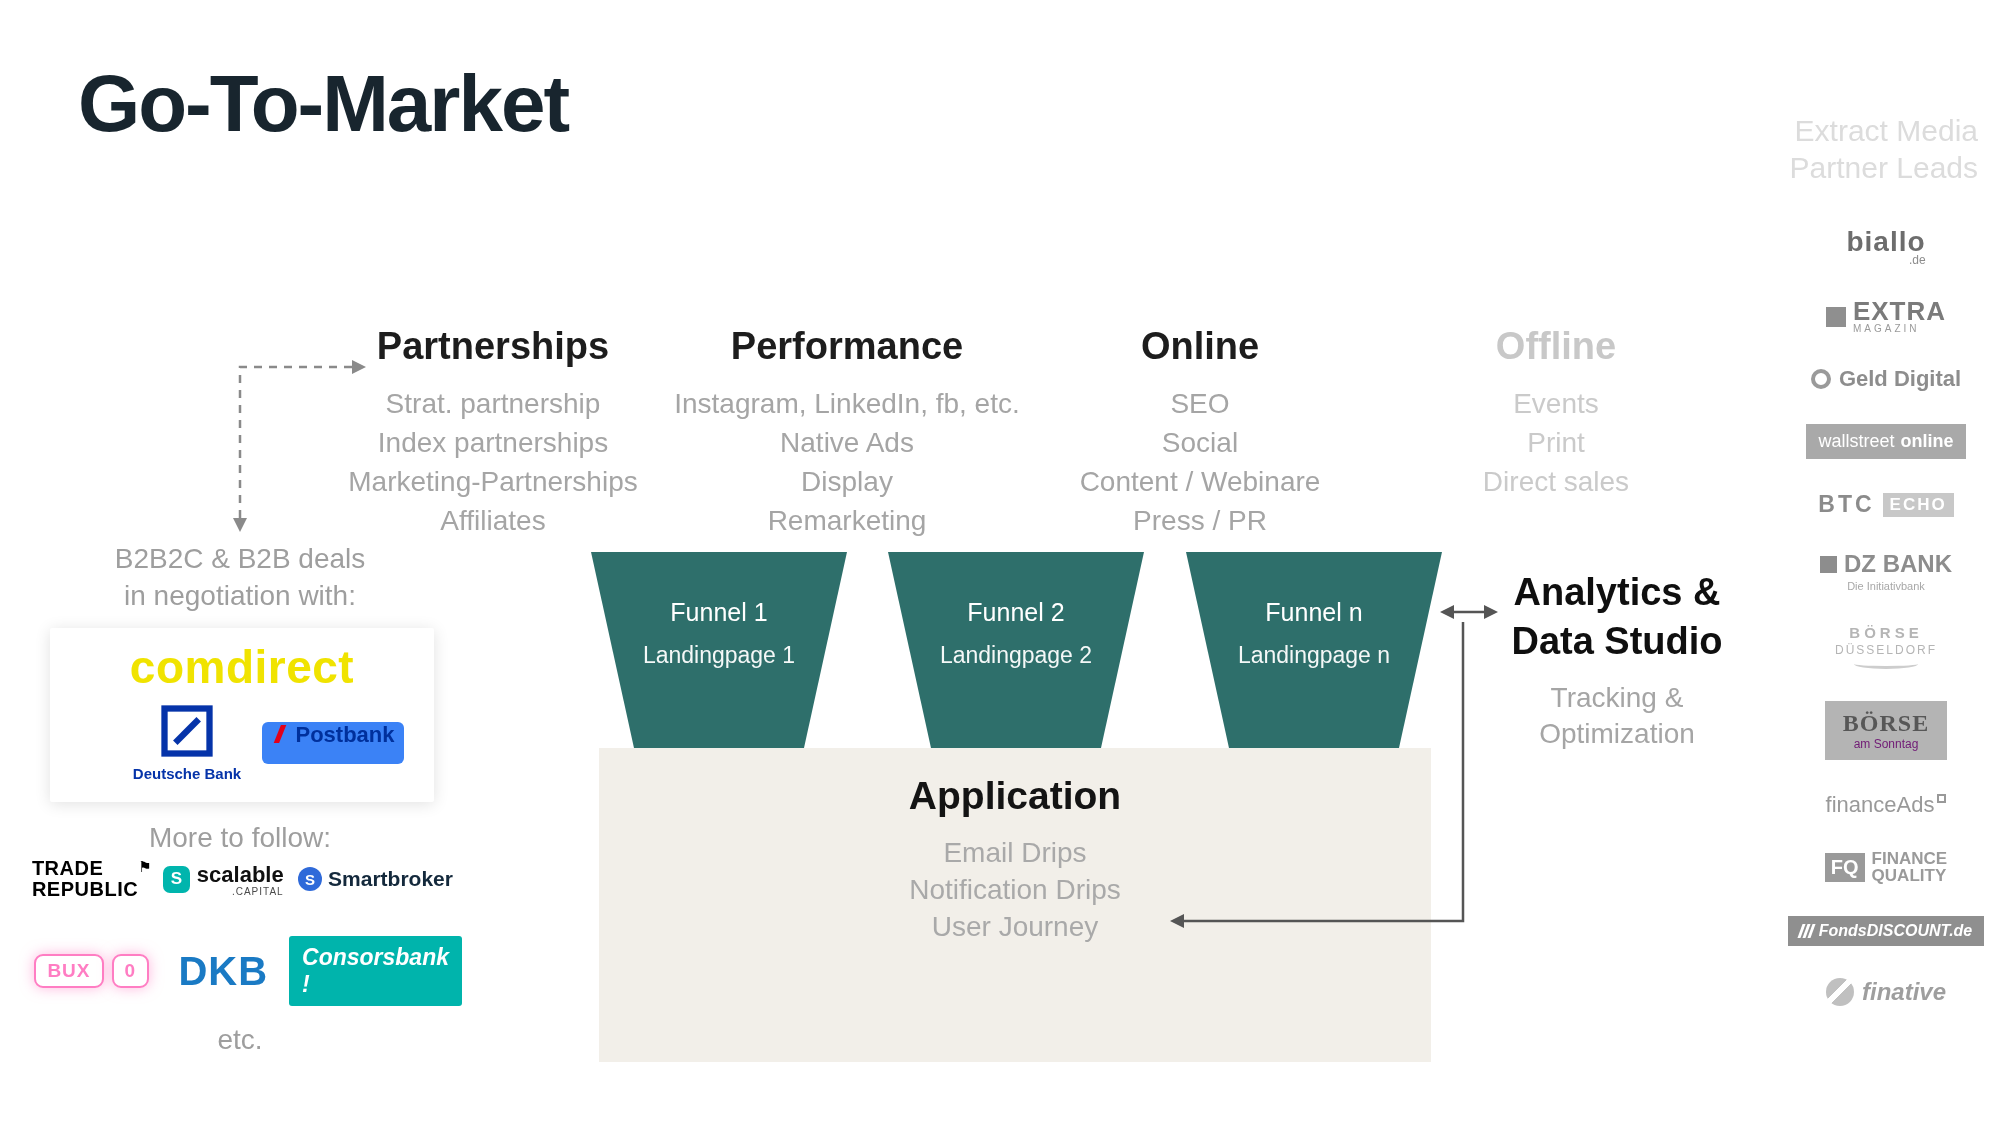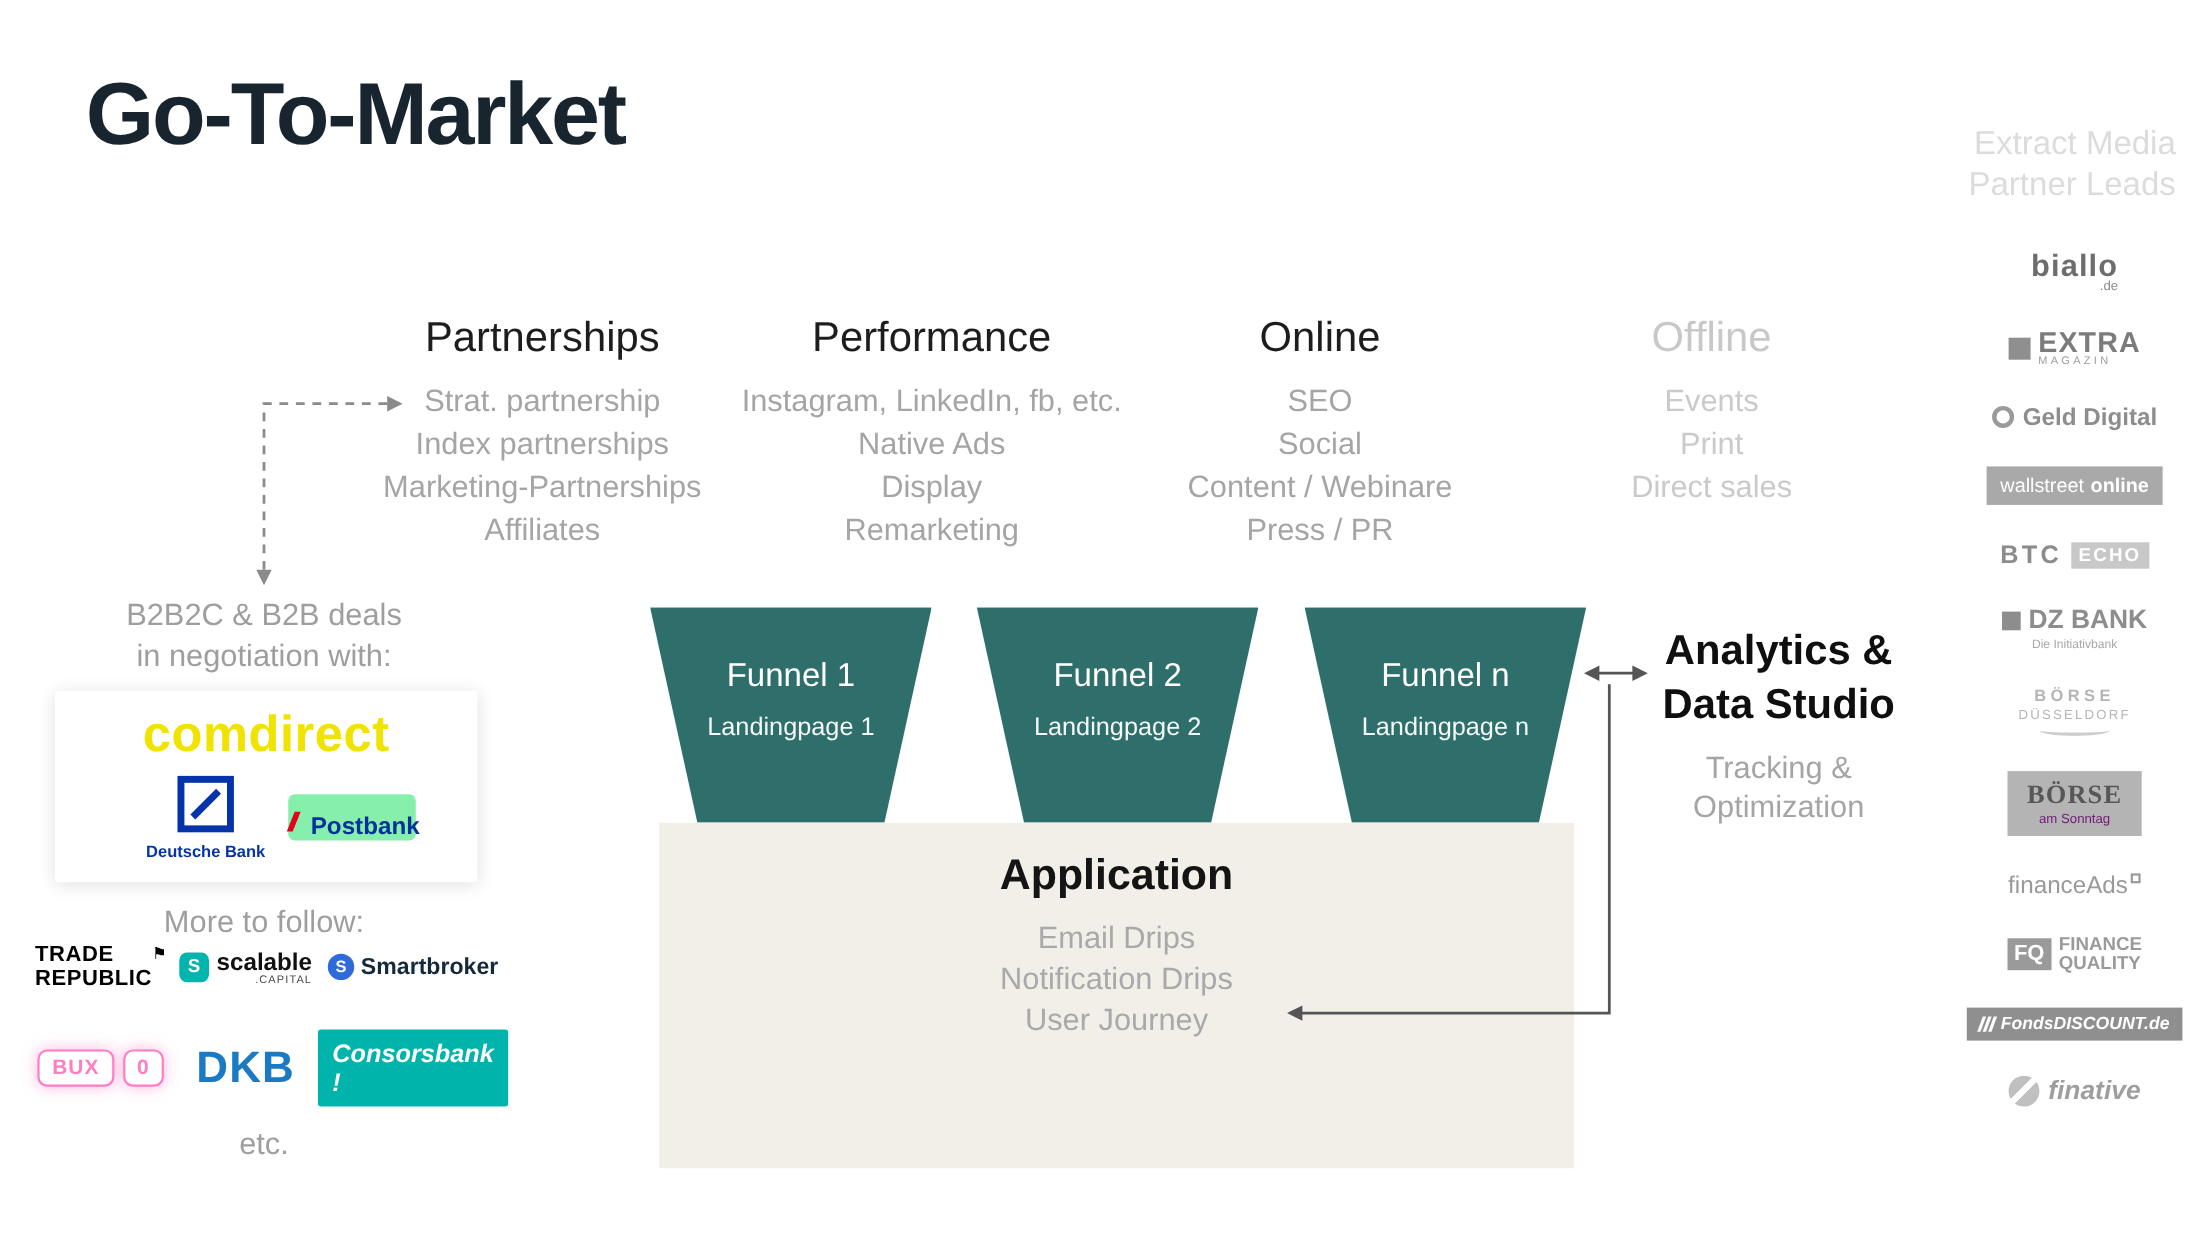--- a/index.html
+++ b/index.html
@@ -6,34 +6,34 @@
   html,body { background:#ffffff; }
   body { font-family:"Liberation Sans", sans-serif; }
   .slide { position:relative; width:2000px; height:1125px; background:#ffffff; overflow:hidden; }
   .abs { position:absolute; }
 
   .page-title { left:78px; top:58px; font-size:80px; font-weight:800; color:#18252e; letter-spacing:-2px; }
 
   .corner-note { right:22px; top:112px; text-align:right; font-size:30px; line-height:37px; color:#dcdcdc; }
 
   .col { top:285px; text-align:center; }
-  .col-header { font-size:38px; line-height:44px; color:#1d1d1d; font-weight:400; }
+  .col-header { font-size:38px; line-height:44px; color:#1d1d1d; font-weight:700;margin-top:39px; }
   .col-items { margin-top:16px; font-size:28px; line-height:39px; color:#a5a5a5; }
   .col.muted .col-header { color:#c8c8c8; }
   .col.muted .col-items { color:#cacaca; }
 
   .nego-label { left:80px; top:540px; width:320px; text-align:center; font-size:28px; line-height:37px; color:#9e9e9e; }
 
   .partner-card { left:50px; top:628px; width:384px; height:174px; background:#ffffff; border-radius:2px;
                   box-shadow:0 2px 16px rgba(0,0,0,0.12); }
   .comdirect { margin-top:12px; text-align:center; font-size:46px; font-weight:700; color:#f0e300; letter-spacing:0.5px; }
   .db-block { position:absolute; left:78px; top:76px; width:118px; text-align:center; }
   .db-label { margin-top:3px; font-size:15px; font-weight:700; color:#0533a9; }
-  .pb-box { position:absolute; left:212px; top:94px; width:116px; height:42px; background:#86efac; border-radius:6px;
-            display:flex; align-items:flex-end; justify-content:center; gap:6px; }
+  .pb-box { position:absolute; left:212px; top:94px; width:142px; height:42px; background:#3b82f6; border-radius:6px;
+            display:flex; align-items:flex-start; justify-content:center; gap:6px; }
   .pb-label { font-size:22px; font-weight:700; color:#00309c; }
 
   .more-label { left:80px; top:822px; width:320px; text-align:center; font-size:28px; color:#9e9e9e; }
   .etc-label { left:80px; top:1024px; width:320px; text-align:center; font-size:28px; color:#9e9e9e; }
 
   .logo-grid { left:26px; top:858px; width:436px; display:grid; grid-template-columns:repeat(3,1fr);
                row-gap:36px; justify-items:center; align-items:center; }
   .tr-wrap { display:flex; gap:0; align-items:flex-start; }
   .tr-text { font-size:20px; line-height:21px; font-weight:800; color:#000; letter-spacing:0.5px; }
   .tr-flag { font-size:15px; color:#000; }
@@ -48,21 +48,21 @@
   .sb-name { font-size:21px; font-weight:600; color:#14293c; }
   .bux-wrap { display:flex; gap:8px; align-items:center; }
   .bux-box { border:2.5px solid #ff7dc3; border-radius:9px; padding:4px 11px; color:#ff7dc3; font-weight:800;
              font-size:19px; letter-spacing:1px; box-shadow:0 0 14px rgba(255,125,195,0.55); background:#fff; }
   .dkb { font-size:40px; font-weight:800; color:#1a7ac4; letter-spacing:1px; }
   .consors-box { background:#00b4ac; color:#fff; font-size:23px; font-weight:700; font-style:italic;
                  padding:8px 13px; border-radius:3px; }
 
   .funnel { top:552px; width:256px; height:196px; background:#2e6f6b; color:#ffffff; text-align:center;
             clip-path:polygon(0% 0%, 100% 0%, 83.2% 100%, 16.8% 100%); }
-  .funnel-title { margin-top:46px; font-size:30px; }
+  .funnel-title { margin-top:46px; font-size:25px; }
   .funnel-sub { margin-top:15px; font-size:23px; opacity:0.95; }
 
   .application { left:599px; top:748px; width:832px; height:314px; background:#f2efe9; text-align:center; }
   .app-title { margin-top:26px; font-size:39px; color:#141414; font-weight:600; }
   .app-items { margin-top:16px; font-size:28px; line-height:37px; color:#a9a9a9; }
 
   .analytics { left:1472px; top:568px; width:290px; text-align:center; }
   .analytics-title { font-size:38px; line-height:49px; color:#0f0f0f; font-weight:600; }
   .analytics-sub { margin-top:14px; font-size:28px; line-height:36px; color:#a5a5a5; }
 

